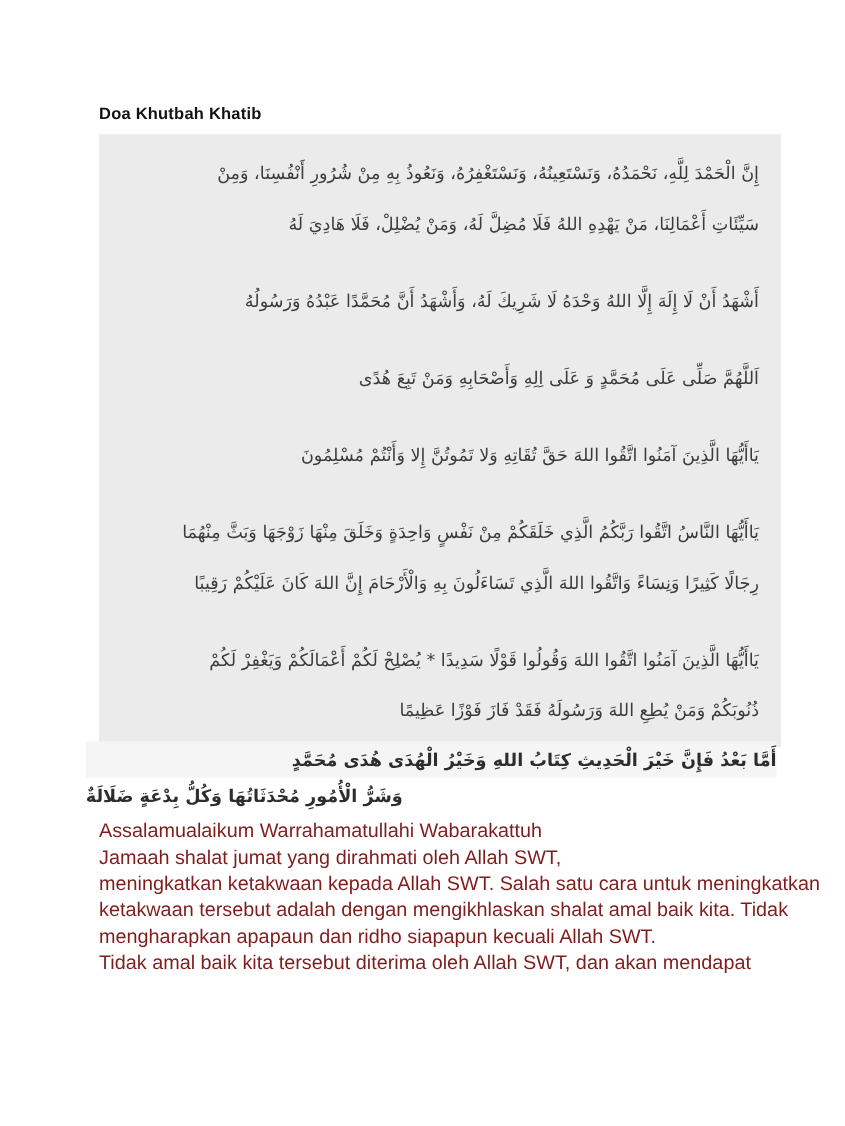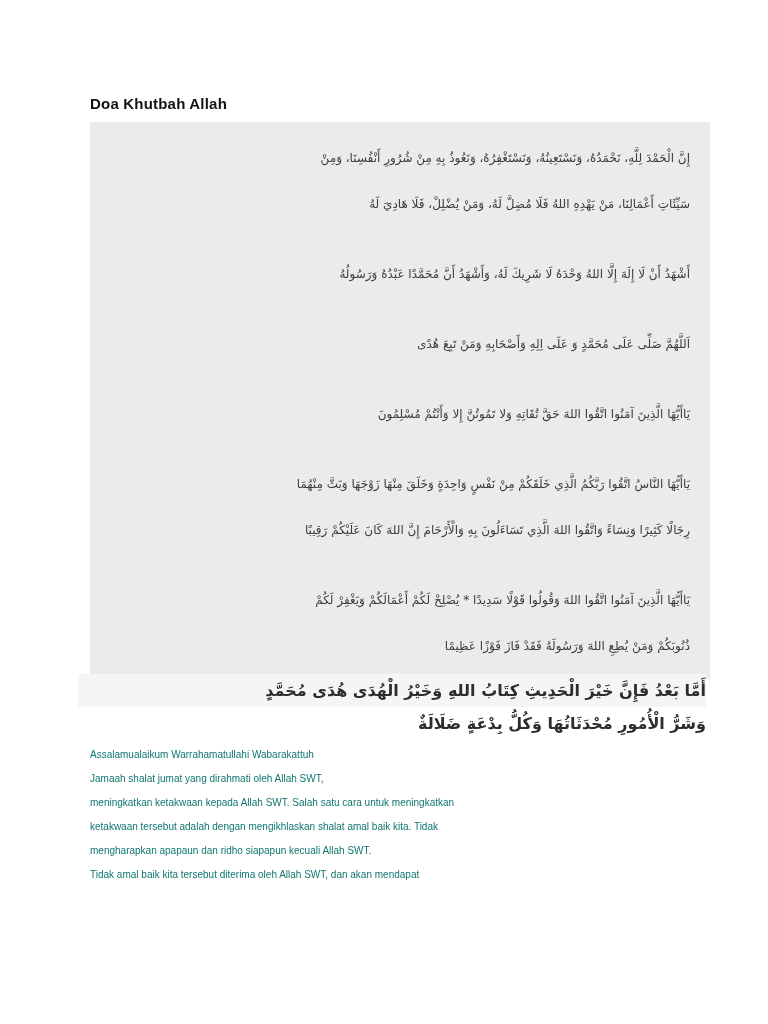--- a/index.html
+++ b/index.html
@@ -16,52 +16,52 @@
     position:absolute;left:90px;top:122px;width:620px;
     background:#ebebeb;
     box-sizing:border-box;
     padding:13px 20px 10px 8px;
     direction:rtl;
   }
   .ar-para{margin:0 0 24px 0;}
   .ar-para:last-child{margin-bottom:0;}
   .ar-line{
     font-family:"DejaVu Sans",sans-serif;
-    font-size:12px;line-height:46px;color:#3c3c3c;
+    font-size:16px;line-height:46px;color:#3c3c3c;
     text-align:right;white-space:nowrap;
   }
 
   
   .amma-block{
     position:absolute;left:78px;top:674px;width:628px;
     direction:rtl;
   }
   .amma-line{
     font-family:"DejaVu Sans",sans-serif;
     font-size:16px;font-weight:bold;line-height:33px;color:#2d2d2d;
     text-align:right;white-space:nowrap;
   }
   .amma-line:first-child{background:#f5f5f5;}
-  .amma-line:last-child{text-align:right;}
+  .amma-line:last-child{text-align:left;}
 
   
   .translation-block{
     position:absolute;left:90px;top:743px;width:625px;
   }
   .id-line{
-    font-size:10px;line-height:24px;color:#0f766e;
+    font-size:18px;line-height:24px;color:#7f1d1d;
     white-space:nowrap;
   }
 </style>
 </head>
 <body>
 
 <div class="page">
 
-  <div class="doc-title">Doa Khutbah Allah</div>
+  <div class="doc-title">Doa Khutbah Khatib</div>
 
   <div class="gray-block">
       <div class="ar-para">
         <div class="ar-line">إِنَّ الْحَمْدَ لِلَّهِ، نَحْمَدُهُ، وَنَسْتَعِينُهُ، وَنَسْتَغْفِرُهُ، وَنَعُوذُ بِهِ مِنْ شُرُورِ أَنْفُسِنَا، وَمِنْ</div>
         <div class="ar-line">سَيِّئَاتِ أَعْمَالِنَا، مَنْ يَهْدِهِ اللهُ فَلَا مُضِلَّ لَهُ، وَمَنْ يُضْلِلْ، فَلَا هَادِيَ لَهُ</div>
       </div>
       <div class="ar-para">
         <div class="ar-line">أَشْهَدُ أَنْ لَا إِلَهَ إِلَّا اللهُ وَحْدَهُ لَا شَرِيكَ لَهُ، وَأَشْهَدُ أَنَّ مُحَمَّدًا عَبْدُهُ وَرَسُولُهُ</div>
       </div>
       <div class="ar-para">

